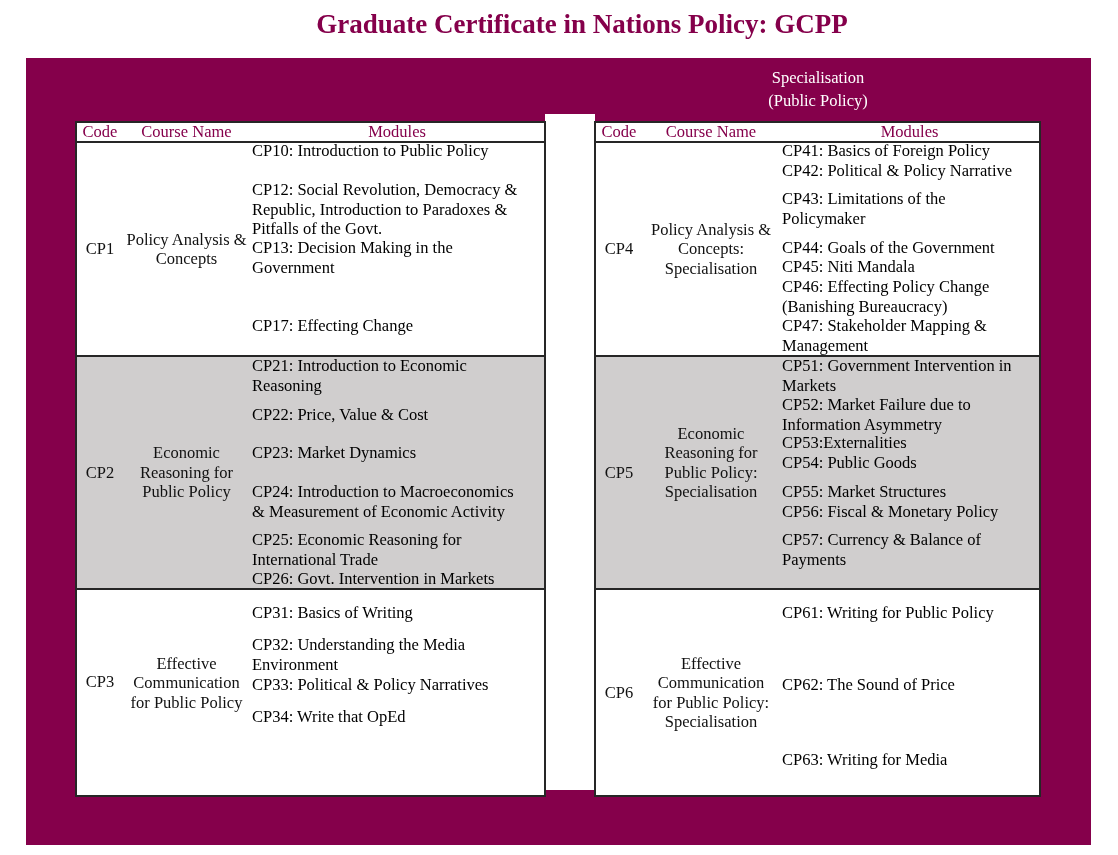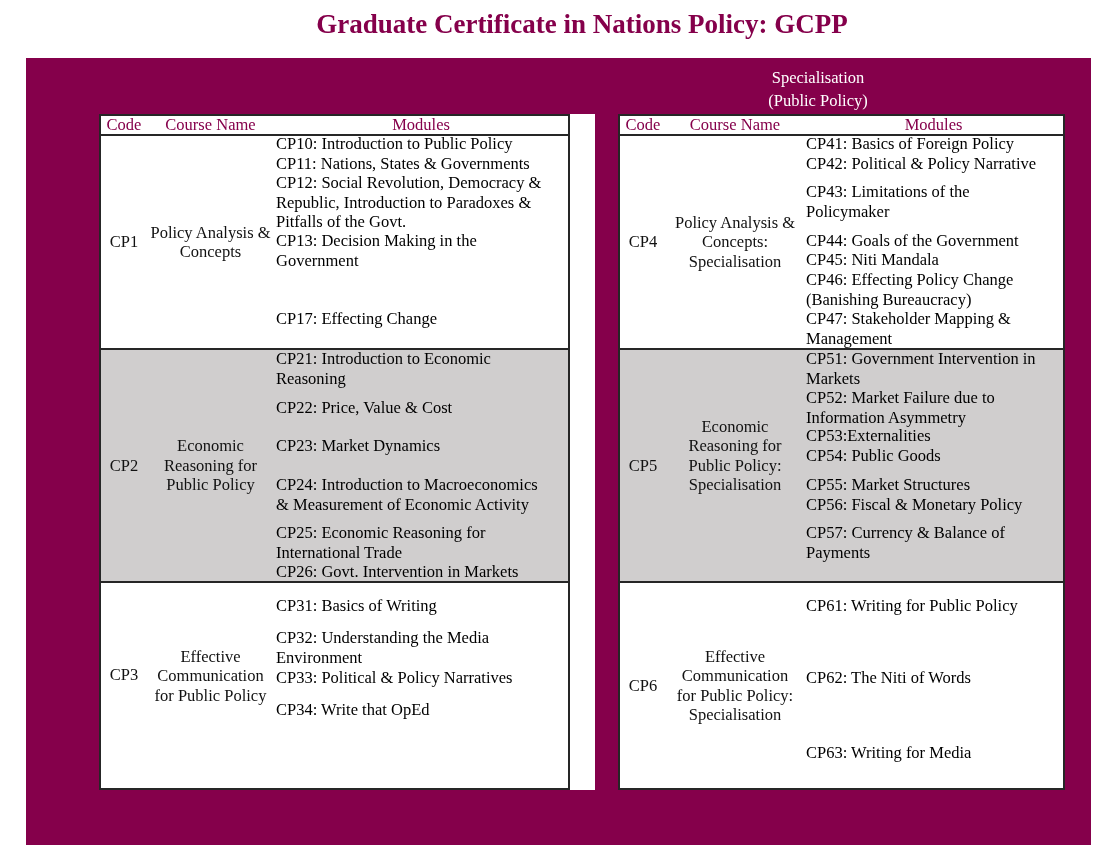--- a/index.html
+++ b/index.html
@@ -20,22 +20,22 @@
   }
   .spec-head {
     position: absolute; left: 718px; top: 66px; width: 200px;
     text-align: center; color: #ffffff; font-size: 16.5px; line-height: 23px;
   }
   .gap {
     position: absolute; left: 545px; top: 114px; width: 50px; height: 676px;
     background: #ffffff;
   }
   .tbl {
-    position: absolute; top: 114px; height: 676px;
-    box-sizing: border-box; border: 2px solid #262626; background: #ffffff; margin-left: 24px;
+    position: absolute; top: 121px; height: 676px;
+    box-sizing: border-box; border: 2px solid #262626; background: #ffffff;
   }
   .tbl.left { left: 75px; width: 471px; }
   .tbl.right { left: 594px; width: 447px; }
   .row {
     position: absolute; left: 0; right: 0; box-sizing: border-box;
     border-top: 2px solid #262626; overflow: hidden; background: #ffffff;
   }
   .row.alt { background: #D0CECE; }
   .row.head { border-top: none; top: 0; height: 18px; }
   .row.r1 { top: 18px; height: 214px; }
@@ -79,21 +79,20 @@
     <div class="cell c-course">Course Name</div>
     <div class="cell c-mods">Modules</div>
   </div>
 
   <div class="row r1">
     <div class="cell c-code">CP1</div>
     <div class="cell c-course">Policy Analysis &amp;
 Concepts</div>
     <div class="mods c-mods">
       <div class="mod" style="top:-2px">CP10: Introduction to Public Policy</div>
-      <div class="mod" style="top:18px">CP11: Nations, States &amp; Governments</div>
       <div class="mod" style="top:37px">CP12: Social Revolution, Democracy &amp;
 Republic, Introduction to Paradoxes &amp;
 Pitfalls of the Govt.</div>
       <div class="mod" style="top:95px">CP13: Decision Making in the
 Government</div>
       <div class="mod" style="top:173px">CP17: Effecting Change</div>
     </div>
   </div>
 
   <div class="row r2 alt">
@@ -176,17 +175,17 @@
   </div>
 
   <div class="row r3">
     <div class="cell c-code">CP6</div>
     <div class="cell c-course">Effective
 Communication
 for Public Policy:
 Specialisation</div>
     <div class="mods c-mods">
       <div class="mod" style="top:13px">CP61: Writing for Public Policy</div>
-      <div class="mod" style="top:85px">CP62: The Niti of Words</div>
+      <div class="mod" style="top:85px">CP62: The Sound of Price</div>
       <div class="mod" style="top:160px">CP63: Writing for Media</div>
     </div>
   </div>
 </div>
 
 </body></html>

